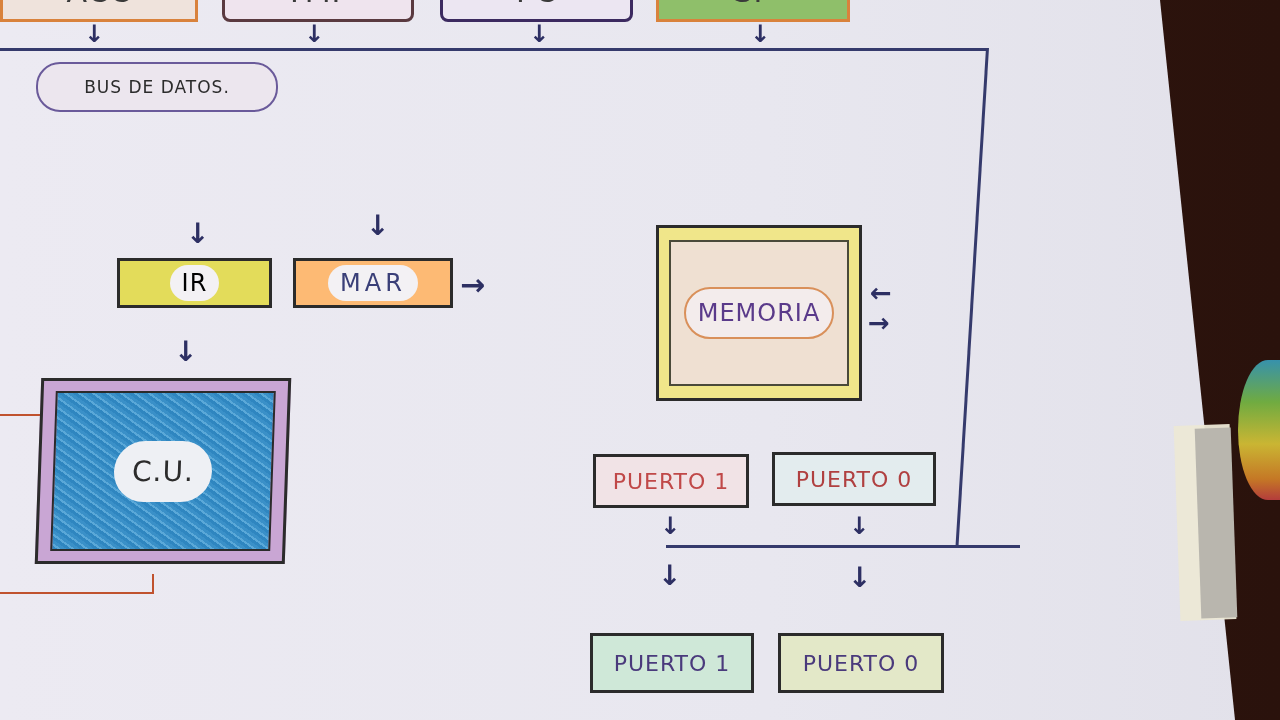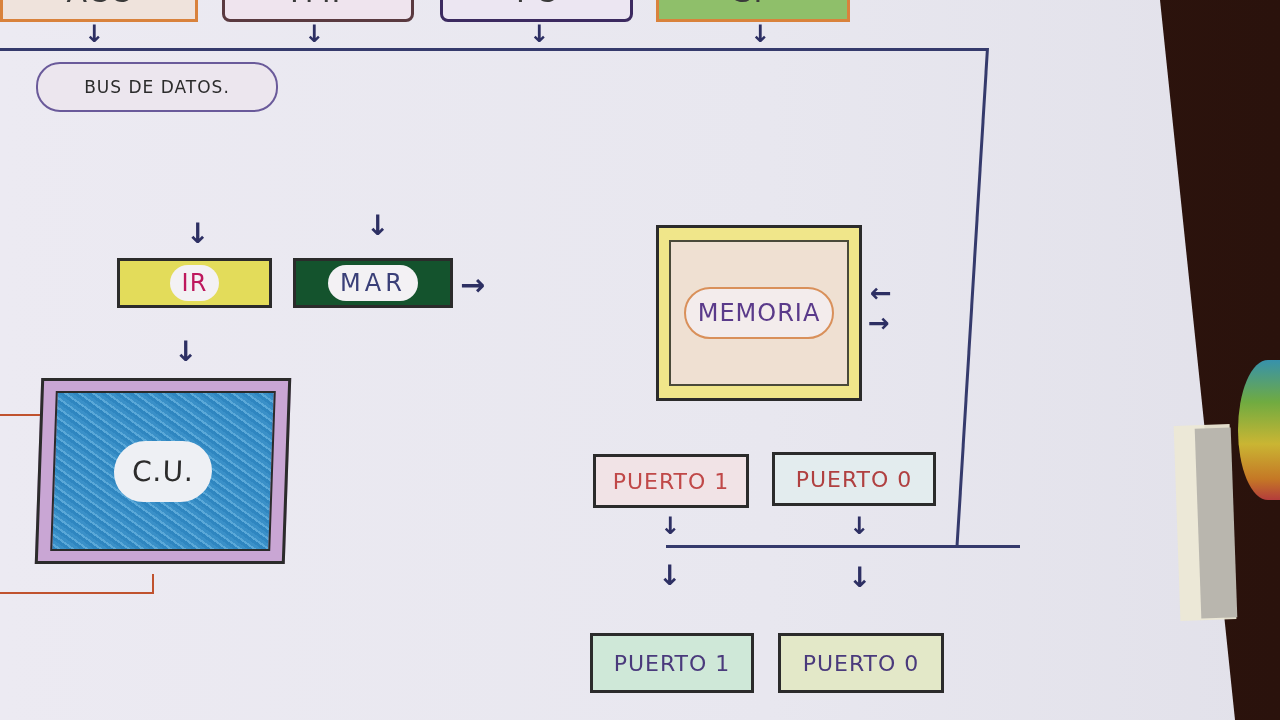--- a/index.html
+++ b/index.html
@@ -46,25 +46,25 @@
 <div class="line" style="left:0;top:48px;width:988px;height:3px;"></div>
 <div class="line" style="left:986px;top:48px;width:3px;height:500px;transform:skewX(-3.5deg);transform-origin:top left;"></div>
 <div class="line" style="left:666px;top:545px;width:354px;height:3px;"></div>
 
 <div style="position:absolute;left:36px;top:62px;width:238px;height:46px;border:2px solid #6a5a9a;border-radius:24px;background:#ece6ee;display:flex;align-items:center;justify-content:center;">
   <span class="label" style="font-size:17px;color:#2b2b2b;">BUS DE DATOS.</span>
 </div>
 
 <span class="arrow" style="left:186px;top:220px;font-size:28px;">↓</span>
 <div class="box" style="left:117px;top:258px;width:155px;height:50px;background:#e3dc5a;">
-  <span class="label cloud" style="font-size:24px;color:#be185d;">IR</span>
+  <span class="label cloud" style="font-size:24px;color:#000000;">IR</span>
 </div>
 
 <span class="arrow" style="left:366px;top:212px;font-size:28px;">↓</span>
-<div class="box" style="left:293px;top:258px;width:160px;height:50px;background:#14532d;">
+<div class="box" style="left:293px;top:258px;width:160px;height:50px;background:#fdba74;">
   <span class="label cloud" style="font-size:24px;color:#3a3f78;letter-spacing:4px;">MAR</span>
 </div>
 <span class="arrow" style="left:460px;top:270px;font-size:30px;">→</span>
 
 <span class="arrow" style="left:174px;top:338px;font-size:28px;">↓</span>
 
 <div class="oline" style="left:0;top:414px;width:40px;height:2px;"></div>
 <span style="position:absolute;left:30px;top:402px;color:#c0522e;font-size:20px;">→</span>
 <div style="position:absolute;left:38px;top:378px;width:250px;height:186px;box-sizing:border-box;border:3px solid #2b2b2b;background:#c9a6d4;transform:skewX(-2deg);">
   <div style="position:absolute;left:12px;top:10px;right:12px;bottom:10px;border:2px solid #2b2b2b;background:repeating-linear-gradient(35deg,#2f86c0 0 3px,#5aa8d8 3px 5px,#3a90c8 5px 8px);display:flex;align-items:center;justify-content:center;">

